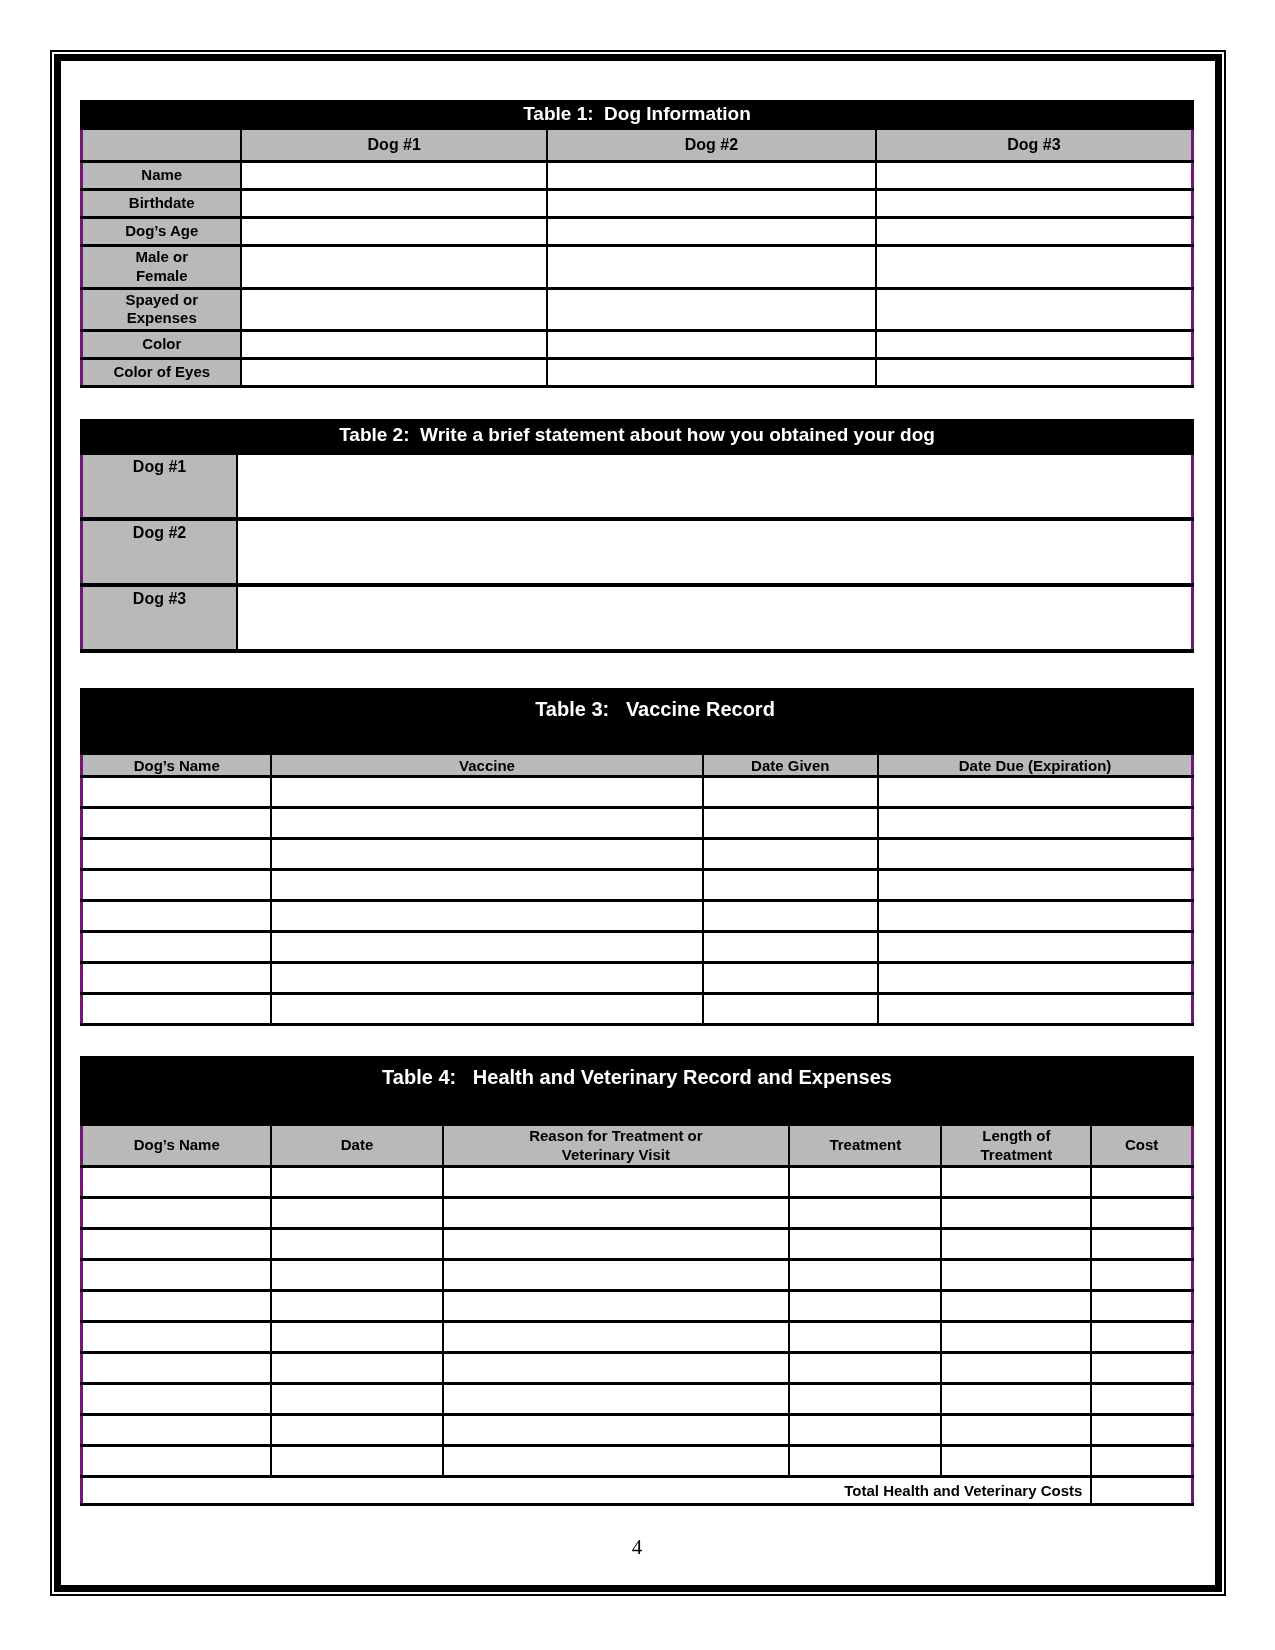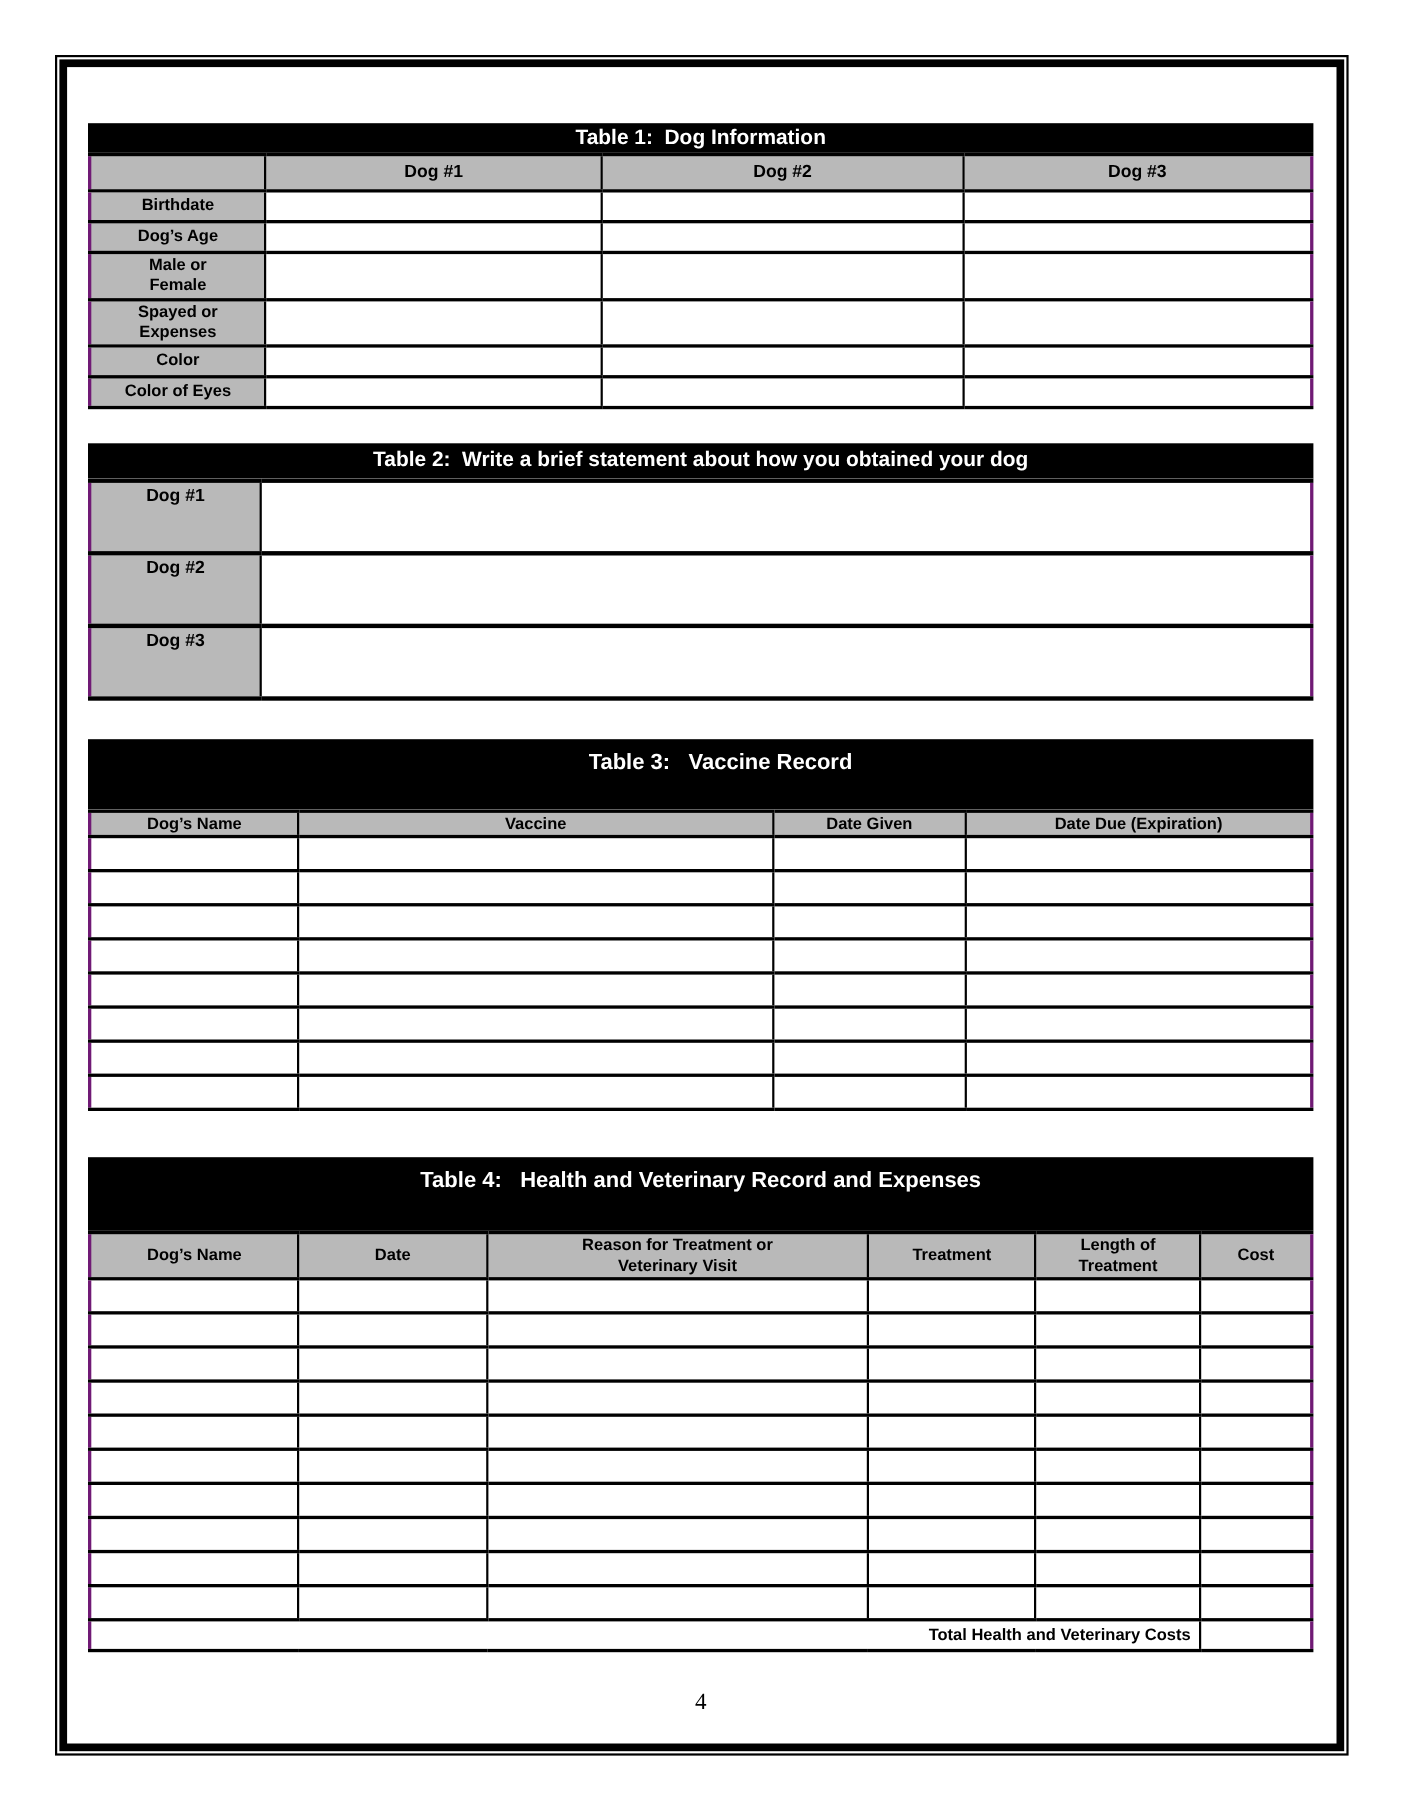--- a/index.html
+++ b/index.html
@@ -8,21 +8,21 @@
     font-family:"Liberation Sans", sans-serif;
     -webkit-font-smoothing:antialiased;
   }
   
   .page-frame{
     position:absolute;left:54px;top:54px;width:1168px;height:1538px;
     box-sizing:border-box;border:7px solid #000;
     outline:2px solid #000;outline-offset:2px;
   }
   .content{position:absolute;left:80px;top:100px;width:1114px;}
-  .tblock{width:1114px;margin-top:12px;}
+  .tblock{width:1114px;}
   .tbar{
     background:#000;color:#fff;font-weight:bold;text-align:center;
     white-space:pre-wrap;box-sizing:border-box;
   }
   .t1bar{height:27px;line-height:27px;font-size:19px;}
   .t2bar{height:32px;line-height:32px;font-size:19px;}
   .t3bar{height:64px;padding-top:10px;font-size:20px;padding-left:36px;}
   .t4bar{height:67px;padding-top:10px;font-size:20px;box-sizing:border-box;}
   .t3bar,.t4bar{box-sizing:border-box;}
 
@@ -51,21 +51,21 @@
   .t3 .greyhead{height:23px;font-size:15px;padding:0 2px;}
   .t3 tbody tr{height:31px;}
   
   .t4 .greyhead{height:42px;font-size:15px;line-height:1.25;white-space:pre-line;padding:0 2px;}
   .t4 tbody tr{height:31px;}
   .t4 tr.totalrow{height:28px;}
   .t4 .totalcell{font-weight:bold;font-size:15px;text-align:right;padding-right:8px;background:#fff;}
 
   .gap31{margin-top:31px;border-radius:30px;}
   .gap35{margin-top:35px;}
-  .gap30{margin-top:42px;}
+  .gap30{margin-top:30px;}
 
   .pagenum{
     position:absolute;left:80px;top:1535px;width:1114px;text-align:center;
     font-family:"Liberation Serif", serif;font-size:21px;color:#000;
   }
 </style>
 </head>
 <body>
 
 <div class="page-frame"></div>
@@ -83,20 +83,26 @@
       </colgroup>
       <thead>
           <tr id="t1-head">
             <th class="greyhead"></th>
             <th class="greyhead">Dog #1</th>
             <th class="greyhead">Dog #2</th>
             <th class="greyhead">Dog #3</th>
           </tr>
         </thead>
       <tbody id="t1-body">
+          <tr>
+            <th class="rowlabel">Name</th>
+            <td class="blank"></td>
+            <td class="blank"></td>
+            <td class="blank"></td>
+          </tr>
           <tr>
             <th class="rowlabel">Birthdate</th>
             <td class="blank"></td>
             <td class="blank"></td>
             <td class="blank"></td>
           </tr>
           <tr>
             <th class="rowlabel">Dog’s Age</th>
             <td class="blank"></td>
             <td class="blank"></td>

